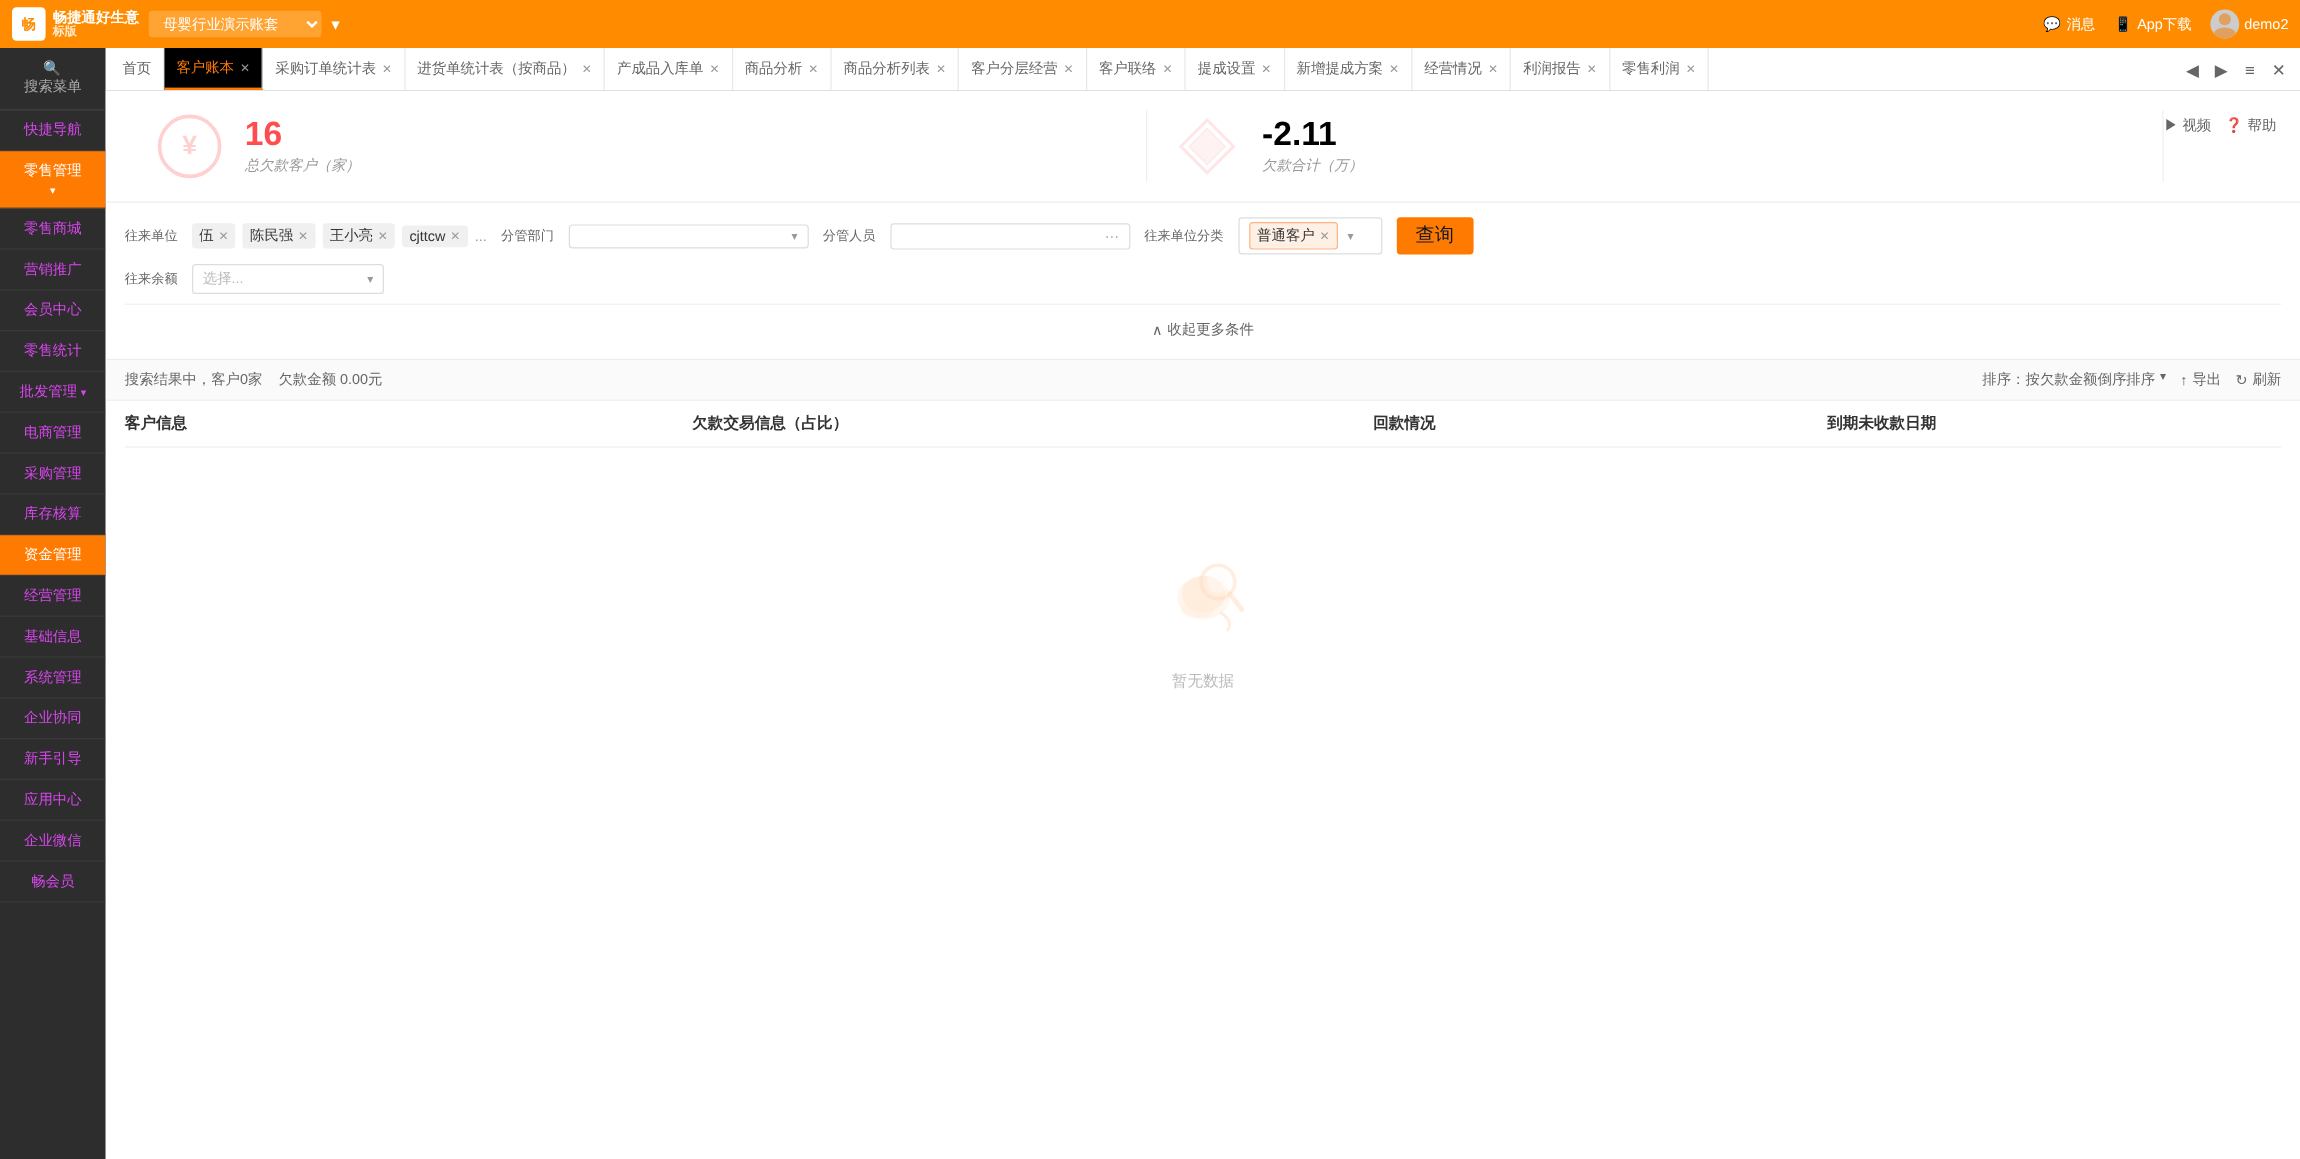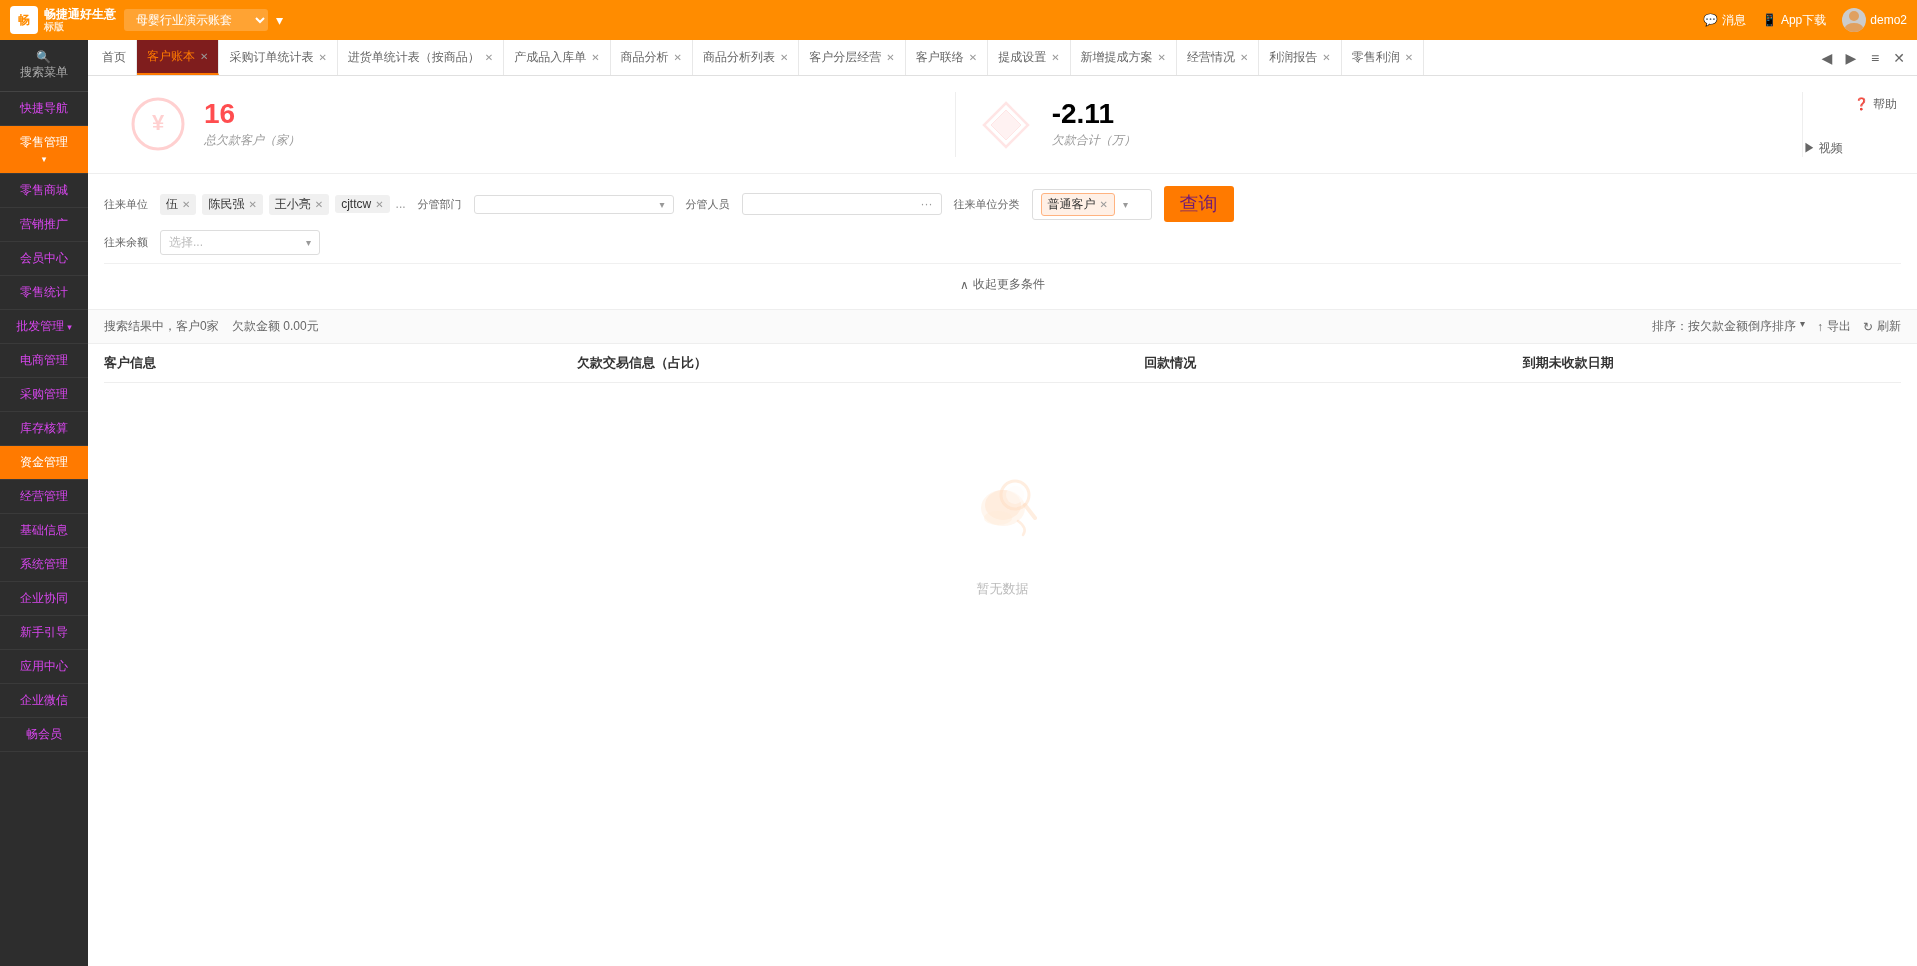--- a/index.html
+++ b/index.html
@@ -35,21 +35,21 @@
     
     .tab-bar {
       display: flex; align-items: center; background: #fff; border-bottom: 1px solid #e0e0e0;
       height: 36px; overflow: hidden; padding: 0 4px;
     }
     .tab-item {
       display: flex; align-items: center; height: 100%;
       padding: 0 10px; font-size: 12px; cursor: pointer; white-space: nowrap;
       border-right: 1px solid #e8e8e8; color: #666; position: relative;
     }
-    .tab-item.active { background: #7f1d1d; color: #ff7a00; border-bottom: 2px solid #ff7a00; }
+    .tab-item.active { background: #000000; color: #ff7a00; border-bottom: 2px solid #ff7a00; }
     .tab-close { margin-left: 5px; color: #999; font-size: 10px; }
     .tab-bar-actions { display: flex; align-items: center; margin-left: auto; gap: 4px; padding: 0 4px; }
     .tab-action-btn { width: 20px; height: 20px; display: flex; align-items: center; justify-content: center; cursor: pointer; color: #666; font-size: 14px; }
 
     
     .page-content { flex: 1; overflow-y: auto; background: #fff; }
 
     
     .stats-row {
       display: flex; background: white; border-bottom: 1px solid #eee;
@@ -83,25 +83,25 @@
 
     
     .table-area { padding: 0 16px; }
     .table-header { display: flex; padding: 10px 0; border-bottom: 1px solid #eee; font-weight: bold; font-size: 13px; color: #333; }
     .col-customer { flex: 2.5; }
     .col-transaction { flex: 3; }
     .col-repayment { flex: 2; }
     .col-date { flex: 2; }
 
     
-    .empty-state { display: flex; flex-direction: column; align-items: center; justify-content: flex-end; padding: 80px 0; color: #bbb; gap: 11px; }
+    .empty-state { display: flex; flex-direction: column; align-items: center; justify-content: flex-end; padding: 80px 0; color: #bbb; }
     .empty-icon { font-size: 60px; margin-bottom: 12px; opacity: 0.4; }
     .empty-text { font-size: 13px; color: #bbb; }
 
-    .query-btn { background: #ff7a00; color: #701a75; border: none; padding: 5px 16px; border-radius: 3px; cursor: pointer; font-size: 19px; }
+    .query-btn { background: #ff7a00; color: #0f172a; border: none; padding: 5px 16px; border-radius: 3px; cursor: pointer; font-size: 16px; }
 
     
     ::-webkit-scrollbar { width: 4px; height: 4px; }
     ::-webkit-scrollbar-track { background: #f1f1f1; }
     ::-webkit-scrollbar-thumb { background: #ccc; border-radius: 2px; }
   </style>
 </head>
 <body>
 
 <div class="top-header">
@@ -298,21 +298,21 @@
             </svg>
           </div>
           <div class="stat-value-area">
             <div class="stat-value" style="color:#000000;">-2.11</div>
             <div class="stat-label">欠款合计（万）</div>
           </div>
         </div>
 
 
         <div class="stat-help">
-          <span style="cursor:pointer;color:#666;margin-top:44px;">
+          <span style="cursor:pointer;color:#666;">
             <span>▶ </span>
             <span>视频</span>
           </span>
           <span style="cursor:pointer;color:#666;">
             <span>❓ </span>
             <span>帮助</span>
           </span>
         </div>
       </div>
 

